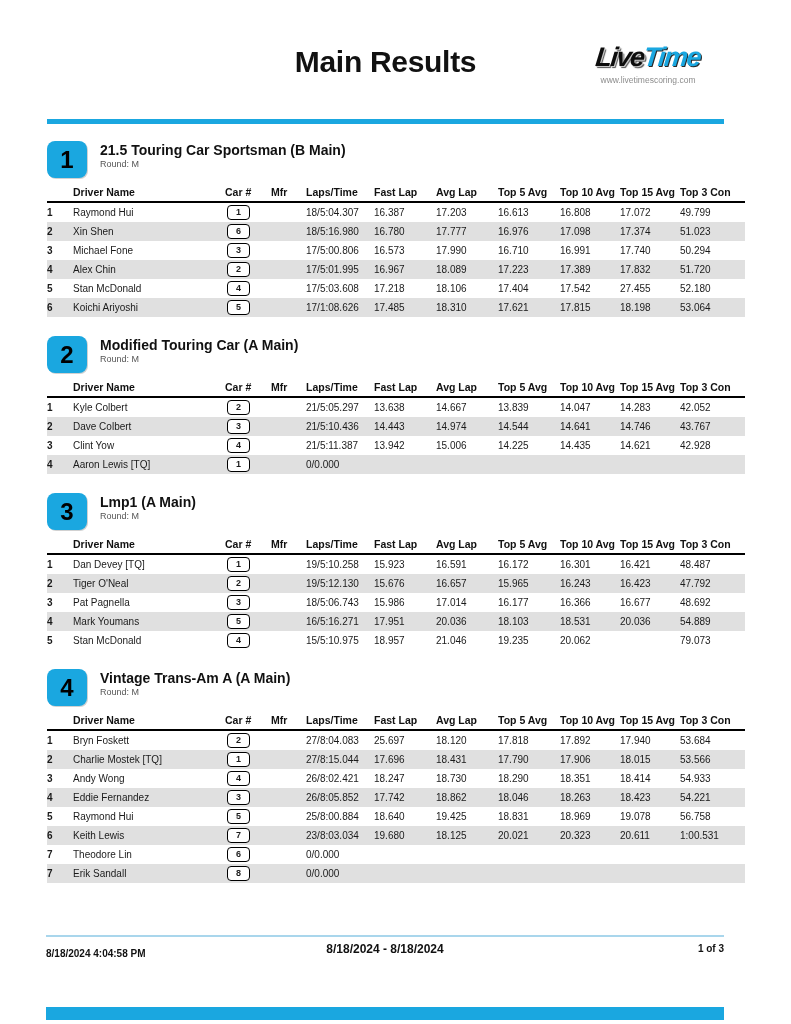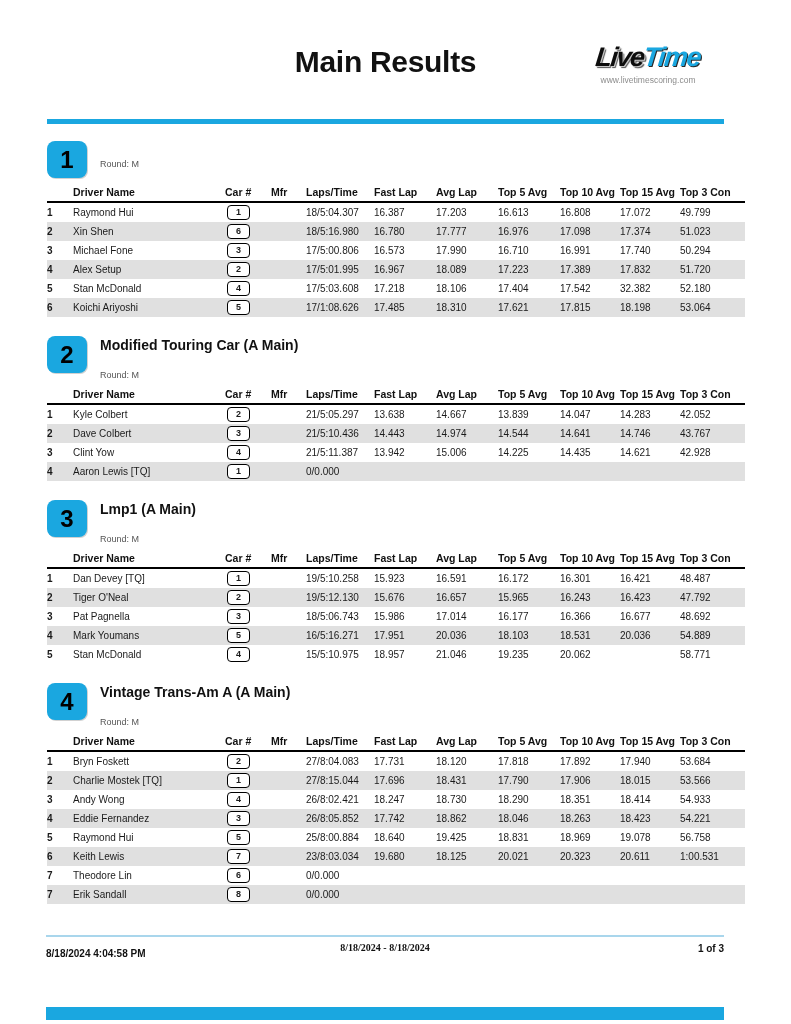--- a/index.html
+++ b/index.html
@@ -24,42 +24,42 @@
   .section { margin-top:19px; }
   .section.first { margin-top:17px; }
   .sec-head { display:flex; align-items:flex-start; }
   .badge {
     width:40px; height:37px; border-radius:8px; background:#1aa7e0;
     display:flex; align-items:center; justify-content:center;
     font-size:24px; font-weight:bold; color:#000; box-shadow:1px 1px 0 rgba(0,0,0,0.18);
   }
   .sec-text { margin-left:13px; padding-top:1px; }
   .sec-title { font-size:14px; font-weight:bold; line-height:16px; }
-  .sec-round { font-size:9px; color:#555; margin-top:17px; }
+  .sec-round { font-size:9px; color:#555; margin-top:1px; }
 
   table { border-collapse:collapse; table-layout:fixed; width:698px; margin-top:8px; }
   th { text-align:left; font-size:10.5px; font-weight:bold; padding:0 0 3px 0; border-bottom:2px solid #000; white-space:nowrap; overflow:visible; }
   td { font-size:10px; height:19px; padding:0; white-space:nowrap; overflow:hidden; vertical-align:middle; color:#1a1a1a; }
   tr.shaded td { background:#e0e0e0; }
   td.blank { background:#fff; }
   td.pos { font-weight:bold; }
   td.car { padding-left:2px; }
   .car-badge {
     display:inline-block; border:1.5px solid #000; border-radius:4px; background:#fff;
     font-size:9px; font-weight:bold; line-height:11px; padding:1px 6px; min-width:9px; text-align:center;
   }
 
   
   .footer { position:absolute; left:46px; right:46px; top:935px; }
   .footer-line { height:2px; background:#a9d6ec; margin-bottom:5px; }
   .footer-row { position:relative; text-align:center; }
   .f-left { position:absolute; left:0; top:6px; font-size:10px; font-weight:bold; }
   .f-right { position:absolute; right:0; top:1px; font-size:10px; font-weight:bold; }
   .f-center-title { font-size:10.5px; font-weight:bold; }
-  .f-dates { font-size:10px; font-weight:bold; margin-top:4px;font-family:Liberation Serif, serif; }
+  .f-dates { font-size:12px; font-weight:bold; margin-top:4px; }
 
   .bottom-bar { position:absolute; left:46px; right:46px; top:1007px; height:13px; background:#1aa7e0; }
 </style>
 </head>
 <body>
 
 <div class="page">
   <div class="content">
     <div class="doc-header">
       <h1 class="doc-title">Main Results</h1>
@@ -67,20 +67,21 @@
         <div class="logo-text"><span class="logo-live">Live</span><span class="logo-time">Time</span></div>
         <div class="logo-url">www.livetimescoring.com</div>
       </div>
     </div>
     <div class="top-rule" style="background: rgb(26, 167, 224);"></div>
     <div id="sections">
         <div class="section first">
           <div class="sec-head">
             <div class="badge" style="background: rgb(26, 167, 224);">1</div>
             <div class="sec-text">
+              <div class="sec-title">21.5 Touring Car Sportsman (B Main)</div>
               <div class="sec-round">Round: M</div>
             </div>
           </div>
           <table>
             <colgroup>
               <col style="width: 26px;">
               <col style="width: 152px;">
               <col style="width: 46px;">
               <col style="width: 35px;">
               <col style="width: 68px;">
@@ -141,42 +142,42 @@
                 <td>17/5:00.806</td>
                 <td>16.573</td>
                 <td>17.990</td>
                 <td>16.710</td>
                 <td>16.991</td>
                 <td>17.740</td>
                 <td>50.294</td>
               </tr>
               <tr class="shaded">
                 <td class="pos">4</td>
-                <td>Alex Setup</td>
+                <td>Alex Chin</td>
                 <td class="car"><span class="car-badge">2</span></td>
                 <td></td>
                 <td>17/5:01.995</td>
                 <td>16.967</td>
                 <td>18.089</td>
                 <td>17.223</td>
                 <td>17.389</td>
                 <td>17.832</td>
                 <td>51.720</td>
               </tr>
               <tr>
                 <td class="pos">5</td>
                 <td>Stan McDonald</td>
                 <td class="car"><span class="car-badge">4</span></td>
                 <td></td>
                 <td>17/5:03.608</td>
                 <td>17.218</td>
                 <td>18.106</td>
                 <td>17.404</td>
                 <td>17.542</td>
-                <td>32.382</td>
+                <td>27.455</td>
                 <td>52.180</td>
               </tr>
               <tr class="shaded">
                 <td class="pos">6</td>
                 <td>Koichi Ariyoshi</td>
                 <td class="car"><span class="car-badge">5</span></td>
                 <td></td>
                 <td>17/1:08.626</td>
                 <td>17.485</td>
                 <td>18.310</td>
@@ -375,21 +376,21 @@
                 <td class="pos">5</td>
                 <td>Stan McDonald</td>
                 <td class="car"><span class="car-badge">4</span></td>
                 <td></td>
                 <td>15/5:10.975</td>
                 <td>18.957</td>
                 <td>21.046</td>
                 <td>19.235</td>
                 <td>20.062</td>
                 <td></td>
-                <td>58.771</td>
+                <td>79.073</td>
               </tr>
             </tbody>
           </table>
         </div>
         <div class="section">
           <div class="sec-head">
             <div class="badge" style="background: rgb(26, 167, 224);">4</div>
             <div class="sec-text">
               <div class="sec-title">Vintage Trans-Am A (A Main)</div>
               <div class="sec-round">Round: M</div>
@@ -424,21 +425,21 @@
                 <th>Top 3 Con</th>
               </tr>
             </thead>
             <tbody>
               <tr>
                 <td class="pos">1</td>
                 <td>Bryn Foskett</td>
                 <td class="car"><span class="car-badge">2</span></td>
                 <td></td>
                 <td>27/8:04.083</td>
-                <td>17.731</td>
+                <td>25.697</td>
                 <td>18.120</td>
                 <td>17.818</td>
                 <td>17.892</td>
                 <td>17.940</td>
                 <td>53.684</td>
               </tr>
               <tr class="shaded">
                 <td class="pos">2</td>
                 <td>Charlie Mostek [TQ]</td>
                 <td class="car"><span class="car-badge">1</span></td>

